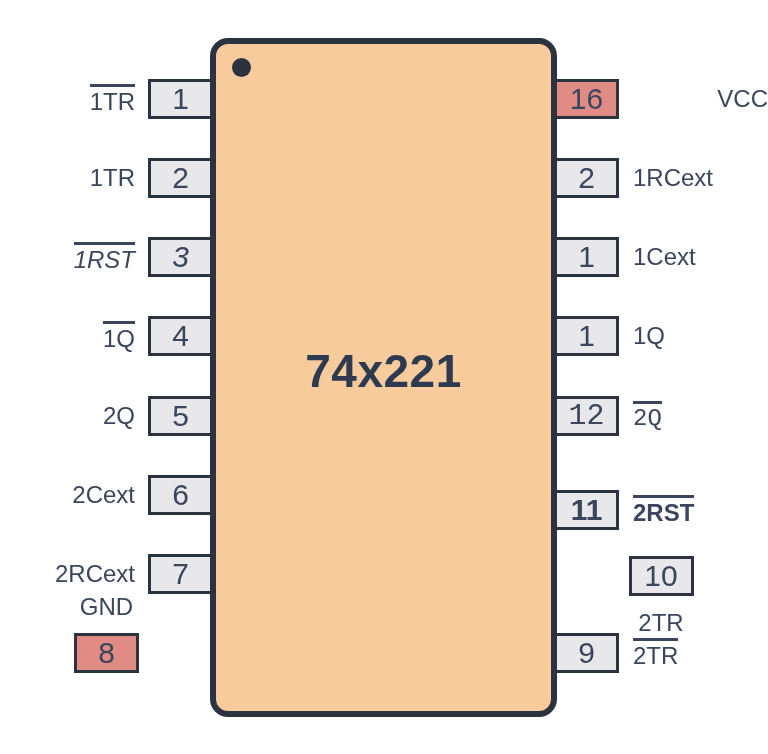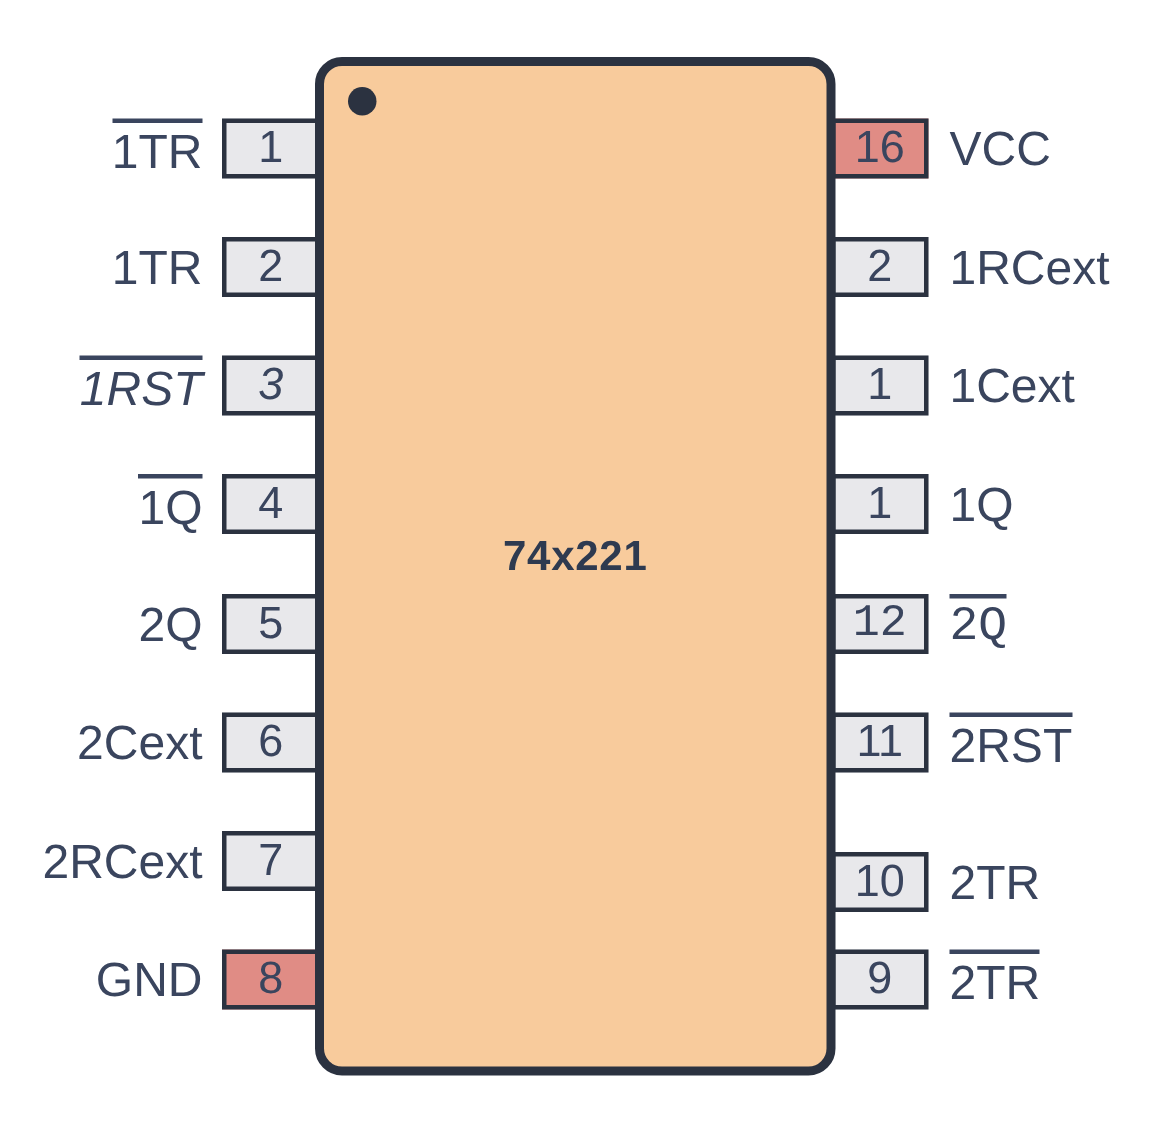--- a/index.html
+++ b/index.html
@@ -41,21 +41,21 @@
     height: 19px;
     border-radius: 50%;
     background: var(--outline);
   }
   .chip-title {
     position: absolute;
     left: 0;
     top: 303px;
     width: 100%;
     text-align: center;
-    font-size: 28px;
+    font-size: 46px;
     line-height: 48px;
     font-weight: bold;
     color: var(--title-text);
     letter-spacing: 0.5px;
   }
 
   .pin-row {
     position: absolute;
     height: 40px;
     display: flex;
@@ -82,21 +82,21 @@
     background: var(--pin-fill);
     display: flex;
     align-items: center;
     justify-content: center;
     font-size: 30px;
     color: var(--text);
     flex: 0 0 auto;
   }
   .pin-box.power { background: var(--pin-power-fill); }
   .pin-label {
-    font-size: 32px;
+    font-size: 24px;
     line-height: 1.08;
     color: var(--text);
     white-space: nowrap;
   }
   .pin-label.ol {
     display: inline-block;
     border-top: 3px solid var(--text);
     padding-top: 2px;
   }
 </style>
@@ -127,51 +127,51 @@
         <span class="pin-box">5</span>
       </div>
       <div class="pin-row left" style="top: 475px; text-align: center;">
         <span class="pin-label">2Cext</span>
         <span class="pin-box">6</span>
       </div>
       <div class="pin-row left" style="top: 554px;">
         <span class="pin-label">2RCext</span>
         <span class="pin-box">7</span>
       </div>
-      <div class="pin-row left" style="top: 633px;">
+      <div class="pin-row left" style="top: 633px; flex-direction: column;">
         <span class="pin-label">GND</span>
         <span class="pin-box power">8</span>
       </div>
     </div>
   <div id="right-pins">
-      <div class="pin-row right" style="top: 79px;">
+      <div class="pin-row right" style="top: 79px; justify-content: space-between;">
         <span class="pin-box power">16</span>
         <span class="pin-label">VCC</span>
       </div>
       <div class="pin-row right" style="top: 158px;">
         <span class="pin-box">2</span>
         <span class="pin-label">1RCext</span>
       </div>
       <div class="pin-row right" style="top: 237px;">
         <span class="pin-box">1</span>
         <span class="pin-label">1Cext</span>
       </div>
       <div class="pin-row right" style="top: 316px;">
         <span class="pin-box">1</span>
         <span class="pin-label">1Q</span>
       </div>
       <div class="pin-row right" style="top: 396px; font-family: Liberation Mono, monospace;">
         <span class="pin-box">12</span>
         <span class="pin-label ol">2Q</span>
       </div>
-      <div class="pin-row right" style="top: 475px;">
+      <div class="pin-row right" style="top: 490px; font-weight: bold;">
         <span class="pin-box">11</span>
         <span class="pin-label ol">2RST</span>
       </div>
-      <div class="pin-row right" style="top: 568px;">
+      <div class="pin-row right" style="top: 556px; flex-direction: column;">
         <span class="pin-box">10</span>
         <span class="pin-label">2TR</span>
       </div>
       <div class="pin-row right" style="top: 633px;">
         <span class="pin-box">9</span>
         <span class="pin-label ol">2TR</span>
       </div>
     </div>
 
   <div class="ic-body">

